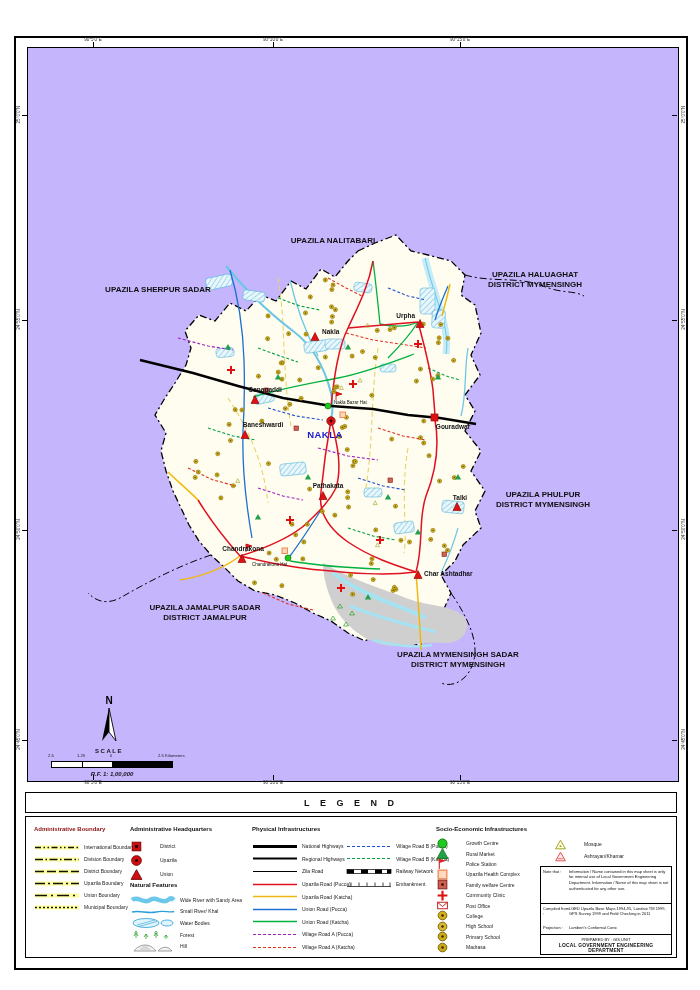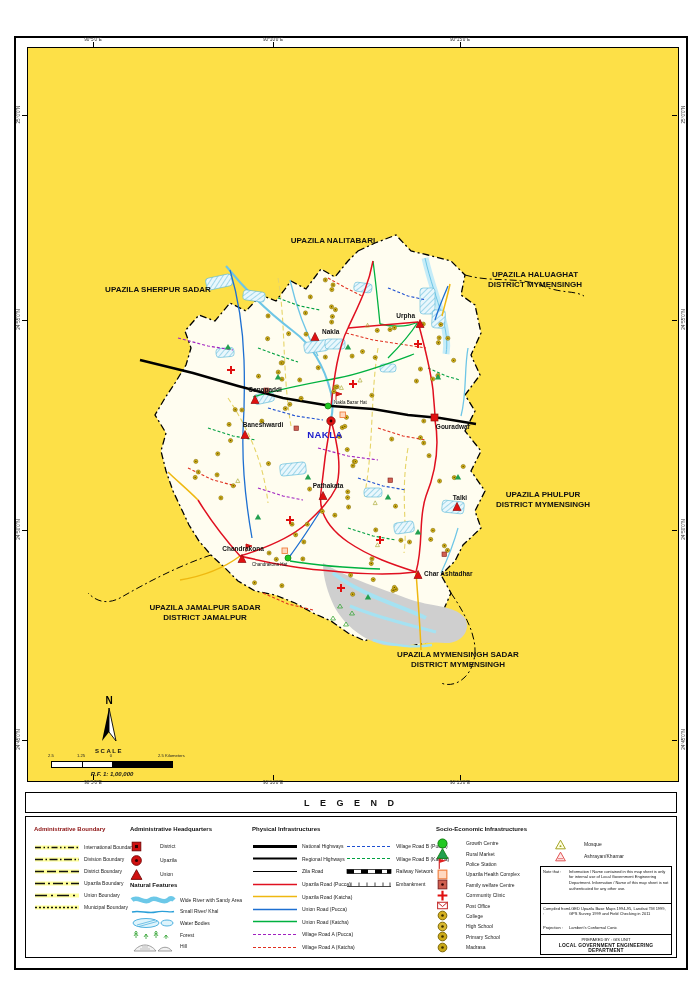--- a/index.html
+++ b/index.html
@@ -1,20 +1,20 @@
 <!DOCTYPE html>
 <html><head>
 <meta charset="utf-8">
 <style>
   html,body{margin:0;padding:0;}
   body{width:700px;height:990px;position:relative;background:#fff;
        font-family:"Liberation Sans",sans-serif;color:#111;overflow:hidden;}
   .abs{position:absolute;}
   .outer{left:14px;top:36px;width:670px;height:930px;border:2px solid #000;}
-  .map-frame{left:25px;top:45px;width:650px;height:733px;border:1.3px solid #000;background:#fde047;}
+  .map-frame{left:25px;top:45px;width:650px;height:733px;border:1.3px solid #000;background:#c4b5fd;}
   #map-svg{position:absolute;left:0;top:0;width:100%;height:100%;font-family:"Liberation Sans",sans-serif;}
   .title-block{left:430px;top:64px;width:242px;text-align:center;line-height:1.3;}
   .t1{font-size:13.5px;font-weight:bold;letter-spacing:1px;}
   .t2{font-size:16.5px;font-weight:bold;letter-spacing:.5px;}
   .t3{font-size:13px;font-weight:bold;}
   
   .clab{position:absolute;font-size:4.6px;color:#333;width:40px;text-align:center;}
   .vlab{position:absolute;font-size:4.6px;color:#333;width:34px;text-align:center;transform:rotate(-90deg);}
   .tick{position:absolute;background:#000;}
   

